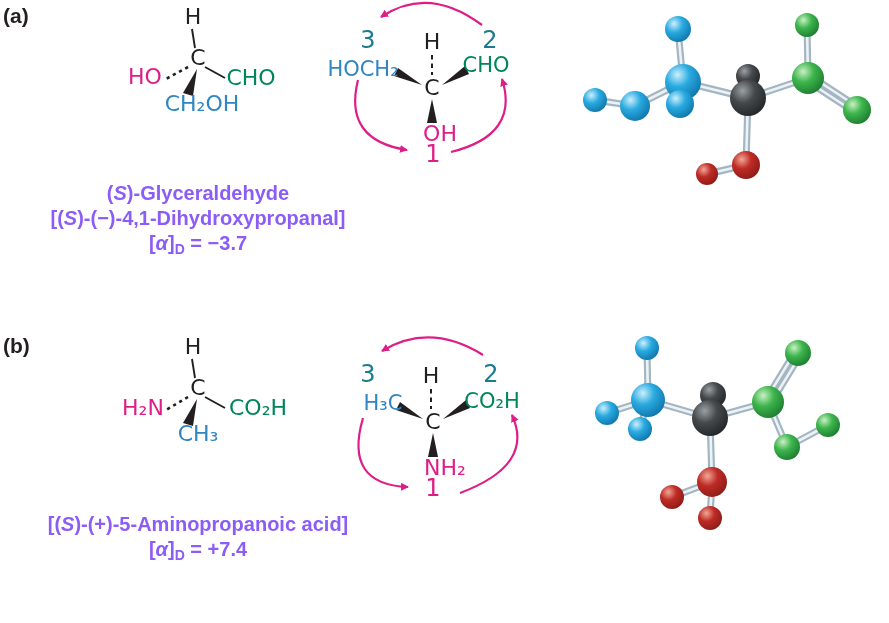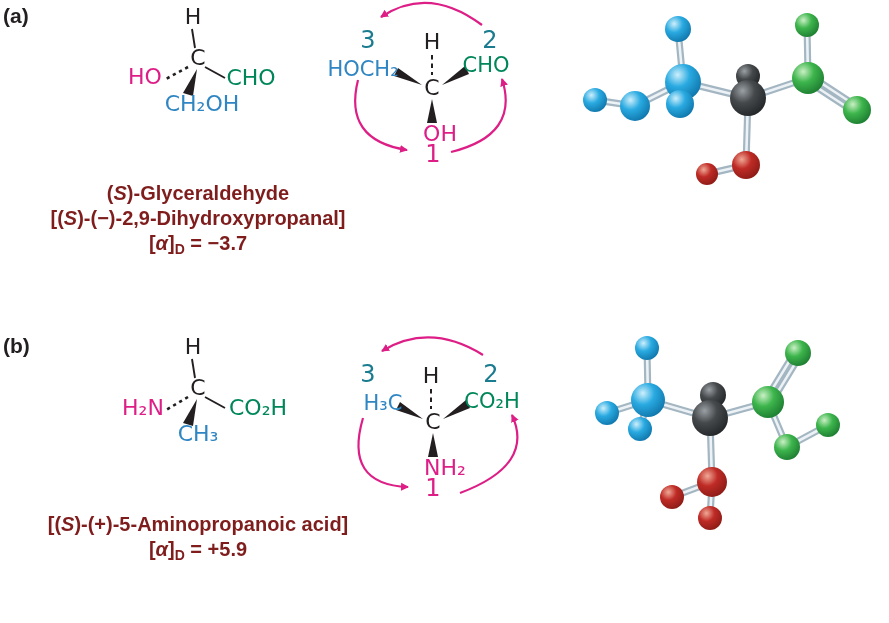--- a/index.html
+++ b/index.html
@@ -1,20 +1,20 @@
 <!DOCTYPE html>
 <html><head>
 <meta charset="utf-8">
 <style>
   html,body{margin:0;padding:0;background:#ffffff;}
   .canvas{position:relative;width:889px;height:623px;background:#ffffff;overflow:hidden;
           font-family:"Liberation Sans",sans-serif;color:#231f20;}
   .abs{position:absolute;}
   .panel-label{position:absolute;left:3px;font-weight:bold;font-size:21px;color:#231f20;}
-  .caption{position:absolute;text-align:center;font-weight:bold;font-size:20px;line-height:25px;color:#7f1d1d;
+  .caption{position:absolute;text-align:center;font-weight:bold;font-size:20px;line-height:25px;color:#8b5cf6;
            font-family:"Liberation Sans",sans-serif;}
   .caption .it{font-style:italic;}
   .caption sub{font-size:14px;vertical-align:-4px;font-weight:bold;}
   svg text{font-family:"DejaVu Sans",sans-serif;}
   .fm{font-size:22px;}
   .fm2{font-size:21px;}
   .num{font-size:24px;}
   .blk{fill:#231f20;}
   .mag{fill:#dd1e86;}
   .grn{fill:#00865a;}
@@ -128,21 +128,21 @@
     <circle cx="120" cy="104" r="14" fill="url(#gBlue)"></circle>
     <circle cx="188" cy="98" r="18" fill="url(#gDark)"></circle>
     <circle cx="248" cy="78" r="16" fill="url(#gGreen)"></circle>
     <circle cx="297" cy="110" r="14" fill="url(#gGreen)"></circle>
     <circle cx="186" cy="165" r="14" fill="url(#gRed)"></circle>
     <circle cx="147" cy="174" r="11" fill="url(#gRed)"></circle>
   </svg>
 
   <div class="caption" style="left:22px;top:181px;width:352px">
     <div><span>(</span><span class="it">S</span><span>)-Glyceraldehyde</span></div>
-    <div><span>[(</span><span class="it">S</span><span>)-(−)-2,9-Dihydroxypropanal]</span></div>
+    <div><span>[(</span><span class="it">S</span><span>)-(−)-4,1-Dihydroxypropanal]</span></div>
     <div><span>[</span><span class="it">α</span><span>]</span><sub>D</sub><span> = −3.7</span></div>
   </div>
 
   <div class="panel-label" style="top:334px">(b)</div>
 
   <svg class="abs" style="left:98px;top:330px" width="205" height="125" viewBox="0 0 205 125">
     <line class="bond" x1="94" y1="29" x2="97" y2="48"></line>
     <line class="hash" x1="90" y1="67" x2="68" y2="80"></line>
     <line class="bond" x1="107" y1="67" x2="127" y2="78"></line>
     <polygon class="wedge" points="99,69 85,93 95,96"></polygon>
@@ -210,16 +210,16 @@
     <circle cx="268" cy="100" r="12" fill="url(#gGreen)"></circle>
     <circle cx="227" cy="122" r="13" fill="url(#gGreen)"></circle>
     <circle cx="208" cy="77" r="16" fill="url(#gGreen)"></circle>
     <circle cx="152" cy="157" r="15" fill="url(#gRed)"></circle>
     <circle cx="112" cy="172" r="12" fill="url(#gRed)"></circle>
     <circle cx="150" cy="193" r="12" fill="url(#gRed)"></circle>
   </svg>
 
   <div class="caption" style="left:18px;top:512px;width:360px">
     <div><span>[(</span><span class="it">S</span><span>)-(+)-5-Aminopropanoic acid]</span></div>
-    <div><span>[</span><span class="it">α</span><span>]</span><sub>D</sub><span> = +5.9</span></div>
+    <div><span>[</span><span class="it">α</span><span>]</span><sub>D</sub><span> = +7.4</span></div>
   </div>
 
 </div>
 
 </body></html>

